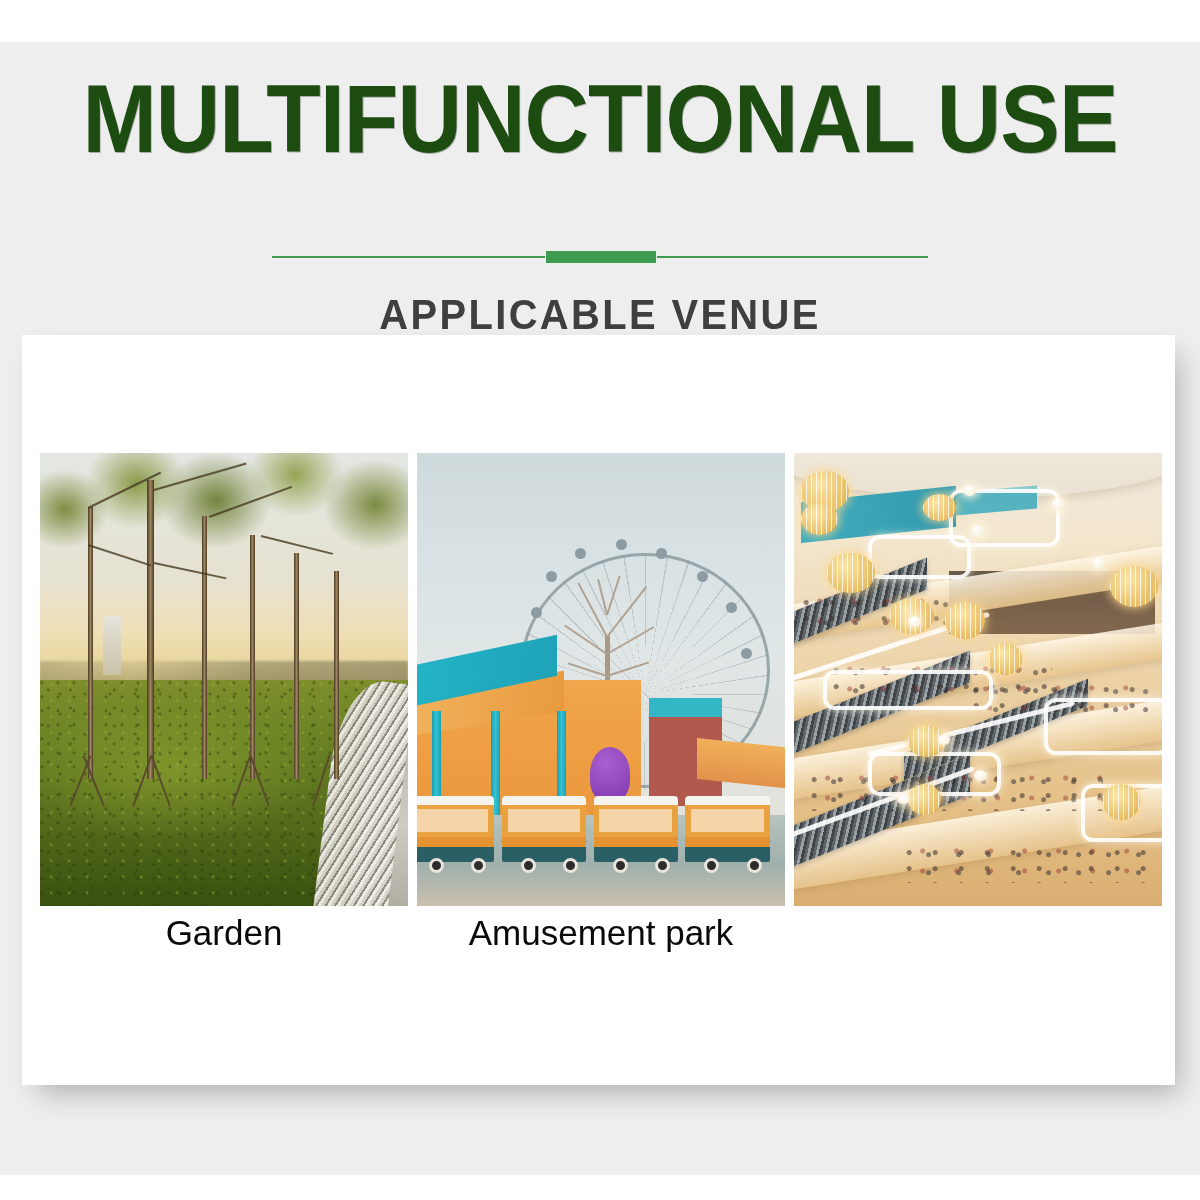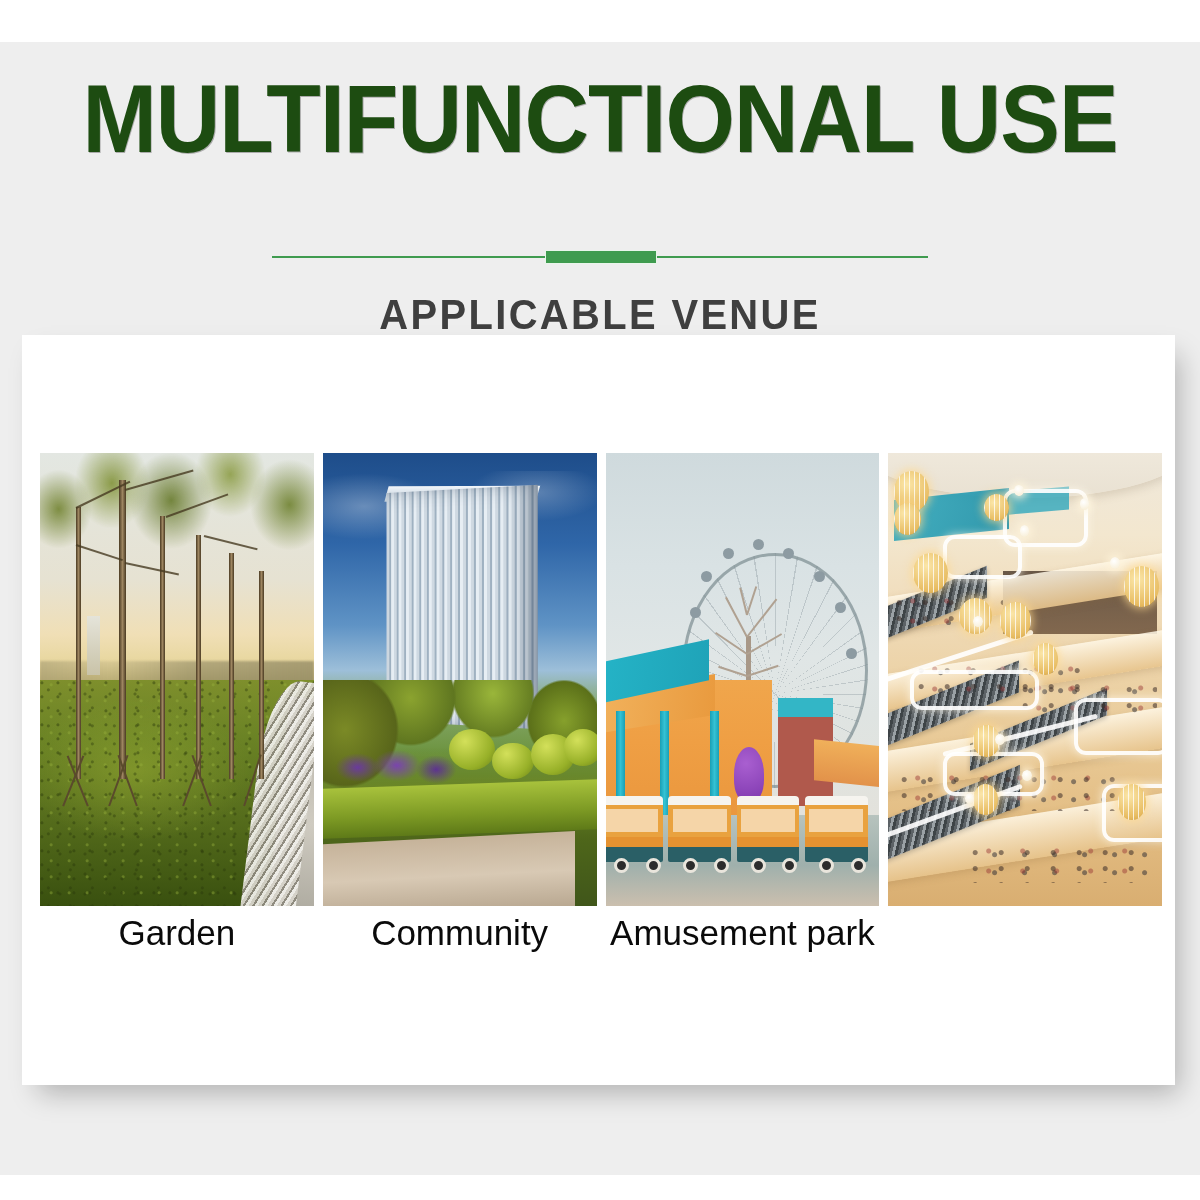--- a/index.html
+++ b/index.html
@@ -633,36 +633,20 @@
             <div class="g-stake" style="left:25%;transform:rotate(20deg);"></div>
             <div class="g-stake" style="left:35%;transform:rotate(-20deg);"></div>
             <div class="g-stake" style="left:52%;transform:rotate(20deg);"></div>
             <div class="g-stake" style="left:62%;transform:rotate(-20deg);"></div>
             <div class="g-stake" style="left:74%;transform:rotate(18deg);"></div>
           </div>
         </div>
         <div class="venue-label">Garden</div>
       </div>
 
-      <div class="venue">
-        <div class="venue-photo ph-community">
-          <div class="c-clouds"></div>
-          <div class="c-tower-top"></div>
-          <div class="c-tower"></div>
-          <div class="c-greenery"></div>
-          <div class="c-bush" style="left:46%;bottom:30%;width:17%;height:9%;"></div>
-          <div class="c-bush" style="left:62%;bottom:28%;width:15%;height:8%;"></div>
-          <div class="c-bush" style="left:76%;bottom:29%;width:16%;height:9%;"></div>
-          <div class="c-bush" style="left:88%;bottom:31%;width:14%;height:8%;"></div>
-          <div class="c-flowers"></div>
-          <div class="c-hedge"></div>
-          <div class="c-path"></div>
-        </div>
-        <div class="venue-label">Community</div>
-      </div>
 
       <div class="venue">
         <div class="venue-photo ph-amuse">
           <div class="a-wheel-spokes"></div>
           <div class="a-wheel"></div>
           <div class="a-pod" style="left:30%;top:44%;"></div>
           <div class="a-pod" style="left:31%;top:34%;"></div>
           <div class="a-pod" style="left:35%;top:26%;"></div>
           <div class="a-pod" style="left:43%;top:21%;"></div>
           <div class="a-pod" style="left:54%;top:19%;"></div>

